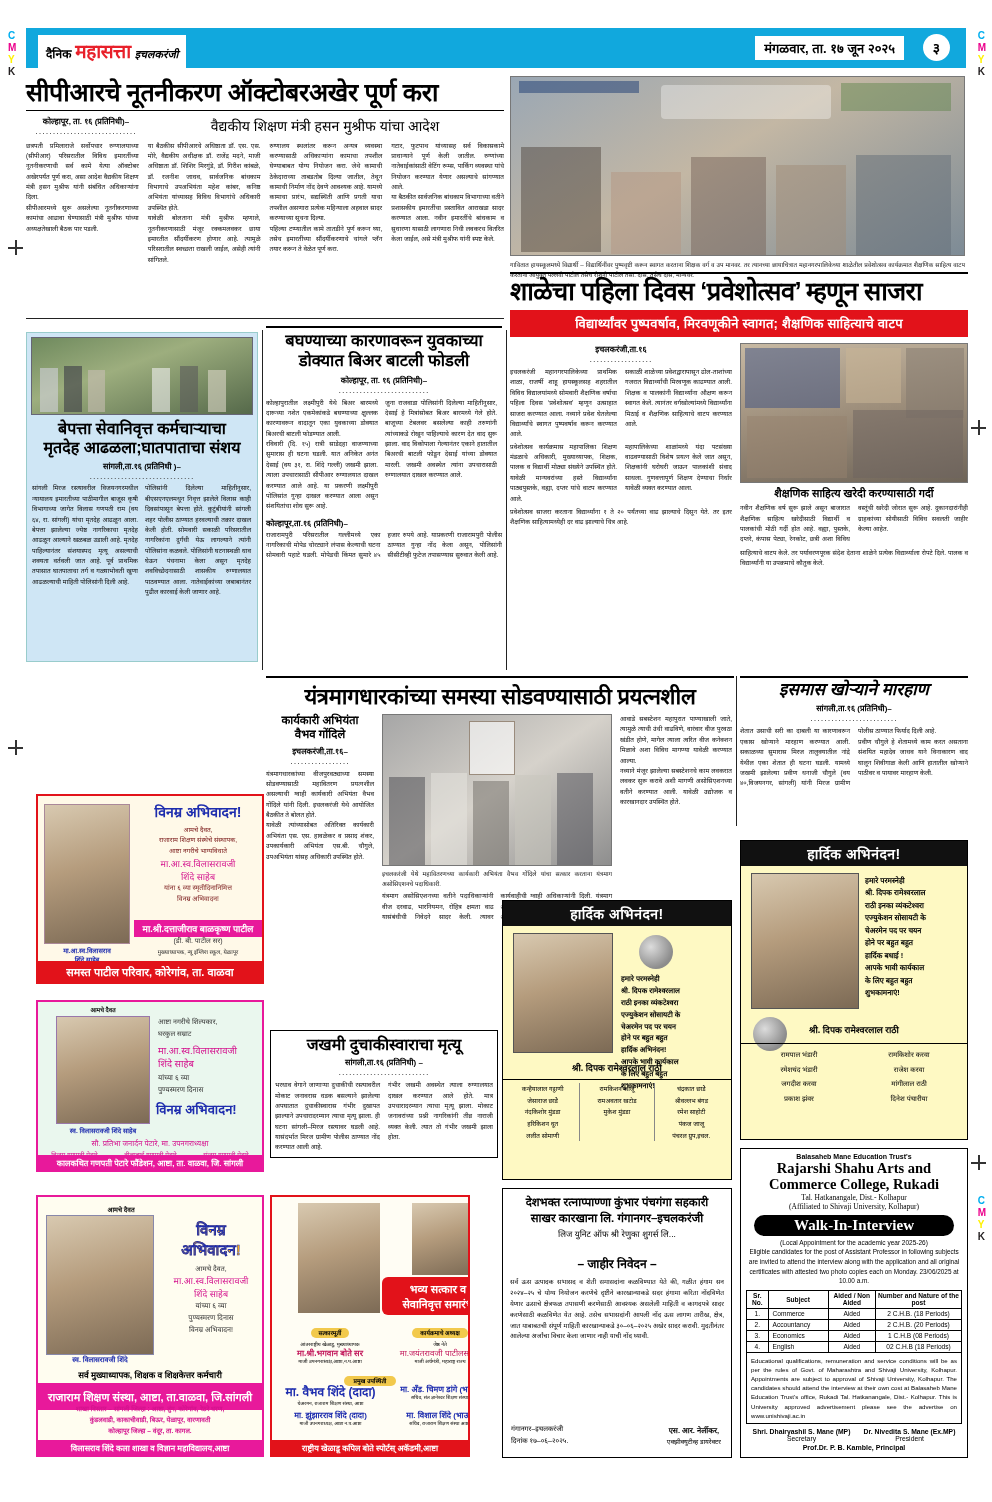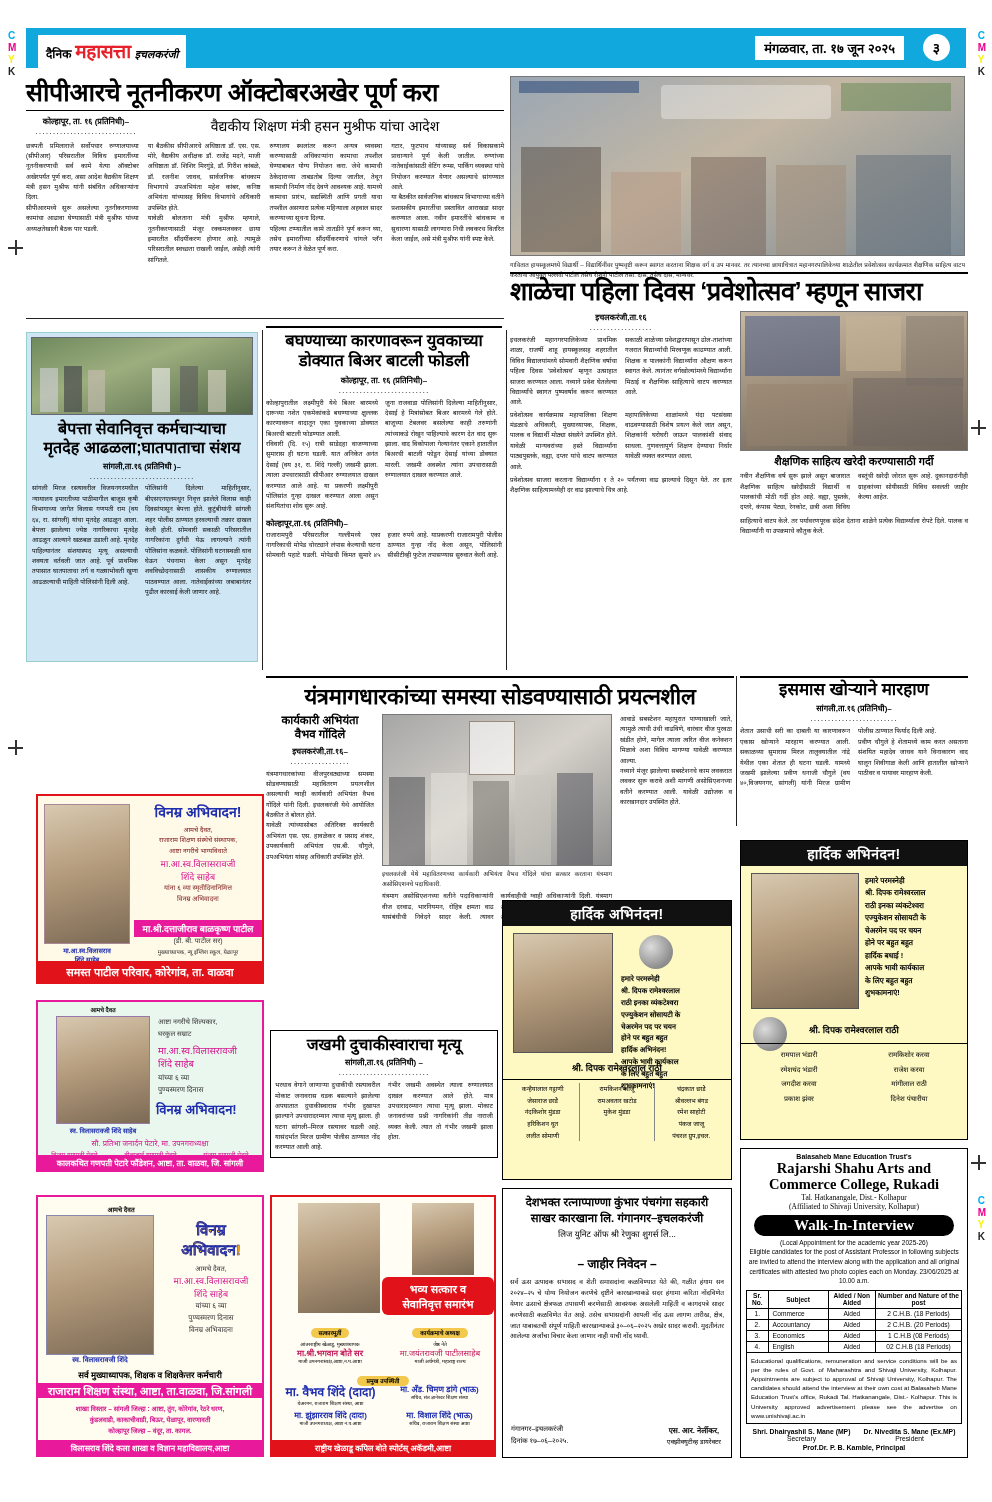--- a/index.html
+++ b/index.html
@@ -168,20 +168,21 @@
     <div style="position:absolute;left:100px;top:95px;width:70px;height:82px;background:rgba(180,150,130,.5);"></div>
     <div style="position:absolute;left:180px;top:80px;width:75px;height:98px;background:rgba(120,100,90,.5);"></div>
     <div style="position:absolute;left:265px;top:88px;width:70px;height:90px;background:rgba(160,140,120,.5);"></div>
     <div style="position:absolute;left:345px;top:78px;width:95px;height:100px;background:rgba(100,110,120,.5);"></div>
   </div>
   <div class="caption" style="position:absolute; left:510px; top:260px; width:455px;">गावितात हायस्कूलमध्ये विद्यार्थी – विद्यार्थिनींवर पुष्पवृष्टी करून स्वागत करताना शिक्षक वर्ग व उप मानवर. तर त्यानच्या छायाचित्रात महानगरपालिकेच्या शाळेतील प्रवेशोत्सव कार्यक्रमात शैक्षणिक साहित्य वाटप करताना आयुक्त पल्लवी पाटील तसेच रोशनी पाटील तसा. दास, तसेच दास, मान्यवर.</div>
 
   <div style="position:absolute; left:510px; top:272px; width:458px;">
     <div style="border-top:2px solid #000; padding-top:3px;"></div>
     <div style="font-size:25.5px; font-weight:bold; letter-spacing:-0.6px; line-height:1.1; white-space:nowrap;">शाळेचा पहिला दिवस ‘प्रवेशोत्सव’ म्हणून साजरा</div>
+    <div class="redbanner" style="margin-top:5px;">विद्यार्थ्यांवर पुष्पवर्षाव, मिरवणूकीने स्वागत; शैक्षणिक साहित्याचे वाटप</div>
 
     <div style="display:flex; gap:8px; margin-top:6px;">
       <div style="width:222px;">
         <div class="dateline">इचलकरंजी,ता.१६</div>
         <div class="dots">..................</div>
         <div class="body-col" style="column-count:2; column-gap:8px; white-space:pre-line; margin-top:3px;">इचलकरंजी महानगरपालिकेच्या प्राथमिक शाळा, राजर्षी शाहू हायस्कूलसह शहरातील विविध विद्यालयांमध्ये सोमवारी शैक्षणिक वर्षाचा पहिला दिवस ‘प्रवेशोत्सव’ म्हणून उत्साहात साजरा करण्यात आला. नव्याने प्रवेश घेतलेल्या विद्यार्थ्यांचे स्वागत पुष्पवर्षाव करून करण्यात आले.
 सकाळी शाळेच्या प्रवेशद्वारापासून ढोल-ताशांच्या गजरात विद्यार्थ्यांची मिरवणूक काढण्यात आली. शिक्षक व पालकांनी विद्यार्थ्यांना औक्षण करून स्वागत केले. त्यानंतर वर्गखोल्यांमध्ये विद्यार्थ्यांना मिठाई व शैक्षणिक साहित्याचे वाटप करण्यात आले.</div>
         <div class="body-col" style="column-count:2; column-gap:8px; white-space:pre-line; margin-top:2px;">प्रवेशोत्सव कार्यक्रमास महापालिका शिक्षण मंडळाचे अधिकारी, मुख्याध्यापक, शिक्षक, पालक व विद्यार्थी मोठ्या संख्येने उपस्थित होते. यावेळी मान्यवरांच्या हस्ते विद्यार्थ्यांना पाठ्यपुस्तके, वह्या, दप्तर यांचे वाटप करण्यात आले.
 महापालिकेच्या शाळांमध्ये यंदा पटसंख्या वाढवण्यासाठी विशेष प्रयत्न केले जात असून, शिक्षकांनी घरोघरी जाऊन पालकांशी संवाद साधला. गुणवत्तापूर्ण शिक्षण देण्याचा निर्धार यावेळी व्यक्त करण्यात आला.</div>
         <div class="body-col" style="margin-top:3px;">प्रवेशोत्सव साजरा करताना विद्यार्थ्यांना १ ते २० पर्यंतच्या वाढ झाल्याचे दिसून येते. तर इतर शैक्षणिक साहित्यामध्येही दर वाढ झाल्याचे चित्र आहे.</div>
@@ -265,21 +266,21 @@
       </div>
       <div style="width:112px;">
         <div class="body-col" style="white-space:pre-line;">आवाडे सबस्टेशन महापुरात पाण्याखाली जाते, त्यामुळे त्याची उंची वाढविणे, वारंवार वीज पुरवठा खंडीत होणे, मागेल त्याला त्वरित वीज कनेक्शन मिळावे अशा विविध मागण्या यावेळी करण्यात आल्या.
 नव्याने मंजूर झालेल्या सबस्टेशनचे काम लवकरात लवकर सुरू करावे अशी मागणी असोसिएशनच्या वतीने करण्यात आली. यावेळी उद्योजक व कारखानदार उपस्थित होते.</div>
       </div>
     </div>
   </div>
 
   <div style="position:absolute; left:740px; top:676px; width:228px;">
     <div style="border-top:2px solid #000; padding-top:2px;"></div>
-    <div class="hl2" style="font-size:17px;">इसमास खोऱ्याने मारहाण</div>
+    <div class="hl2" style="font-size:17px;font-style:italic;">इसमास खोऱ्याने मारहाण</div>
     <div class="dateline" style="margin-top:2px;">सांगली,ता.१६ (प्रतिनिधी)–</div>
     <div class="dots">.........................</div>
     <div class="body-col" style="column-count:2; column-gap:8px; margin-top:3px; white-space:pre-line;">शेतात उसाची सरी का दाबली या कारणावरून एकास खोऱ्याने मारहाण करण्यात आली. सकाळच्या सुमारास मिरज तालुक्यातील नांद्रे येथील एका शेतात ही घटना घडली. यामध्ये जखमी झालेल्या प्रवीण धनाजी चौगुले (वय ४०,विजयनगर, सांगली) यांनी मिरज ग्रामीण पोलीस ठाण्यात फिर्याद दिली आहे.
 प्रवीण चौगुले हे शेतामध्ये काम करत असताना संशयित महादेव जाधव याने विनाकारण वाद घालून शिवीगाळ केली आणि हातातील खोऱ्याने पाठीवर व पायावर मारहाण केली.</div>
   </div>
 
   <div class="ad" style="left:36px; top:794px; width:228px; height:190px; border:2px solid #E2121A; background:#FFF9E8;">
     <div class="ad-inner">
       <div class="photo gradp" style="position:absolute; left:6px; top:8px; width:86px; height:140px; border:1px solid #a89;"></div>
       <div style="position:absolute; left:6px; top:150px; width:86px; text-align:center; font-size:6.5px; font-weight:bold; color:#1E2DAE; line-height:1.4;">
@@ -353,31 +354,31 @@
         <div style="font-size:7px; color:#333; margin-top:5px;">आमचे दैवत,</div>
         <div class="magenta-txt" style="font-size:9px; margin-top:1px;">मा.आ.स्व.विलासरावजी</div>
         <div class="magenta-txt" style="font-size:9px;">शिंदे साहेब</div>
         <div style="font-size:7.2px; color:#333; line-height:1.7;">
           <div>यांच्या ६ व्या</div>
           <div>पुण्यस्मरण दिनास</div>
           <div>विनम्र अभिवादन!</div>
         </div>
       </div>
       <div style="position:absolute; left:0; top:172px; width:100%; text-align:center; font-size:8.5px; font-weight:bold;">सर्व मुख्याध्यापक, शिक्षक व शिक्षकेत्तर कर्मचारी</div>
-      <div class="pink-bar" style="position:absolute; left:0; top:186px; width:100%; font-size:11px; padding:0 0;">राजाराम शिक्षण संस्था, आष्टा, ता.वाळवा, जि.सांगली</div>
+      <div class="pink-bar" style="position:absolute; left:0; top:186px; width:100%; font-size:11px; padding:6px 0;">राजाराम शिक्षण संस्था, आष्टा, ता.वाळवा, जि.सांगली</div>
       <div style="position:absolute; left:0; top:206px; width:100%; text-align:center; font-size:6.5px; color:#D4138E; font-weight:bold; line-height:1.7;">
         <div>शाखा विस्तार – सांगली जिल्हा : आष्टा, तुंग, कोरेगांव, रेठरे धरण,</div>
         <div>कुंडलवाडी, काकाचीवाडी, बिऊर, येळापूर, वारणावती</div>
         <div>कोल्हापूर जिल्हा – वंदूर, ता. कागल.</div>
       </div>
       <div class="pink-bar" style="position:absolute; left:0; bottom:0; width:100%; font-size:8px; padding:2px 0;margin-top:28px;">विलासराव शिंदे कला शाखा व विज्ञान महाविद्यालय,आष्टा</div>
     </div>
   </div>
 
-  <div class="ad" style="left:270px; top:1195px; width:226px; height:262px; border:2px solid #E2121A; background:#FFFDF4;">
+  <div class="ad" style="left:270px; top:1195px; width:200px; height:262px; border:2px solid #E2121A; background:#FFFDF4;">
     <div class="ad-inner">
       <div class="photo gradp" style="position:absolute; left:26px; top:6px; width:82px; height:110px;"></div>
       <div class="photo gradp" style="position:absolute; left:140px; top:6px; width:62px; height:72px;"></div>
       <div style="position:absolute; left:110px; top:80px; width:112px; background:#E2121A; color:#fff; border-radius:6px; padding:4px 3px; text-align:center;">
         <div style="font-size:11px; font-weight:bold;">भव्य सत्कार व</div>
         <div style="font-size:11px; font-weight:bold;">सेवानिवृत्त समारंभ</div>
       </div>
       <div style="position:absolute; left:4px; top:124px; width:108px; text-align:center;">
         <div style="background:#F2C94C; border-radius:7px; font-size:6px; font-weight:bold; display:inline-block; padding:1px 8px;">सत्कारमूर्ती</div>
         <div style="font-size:5px; margin-top:2px;">आंतरराष्ट्रीय खेळाडू, मुख्याध्यापक</div>

